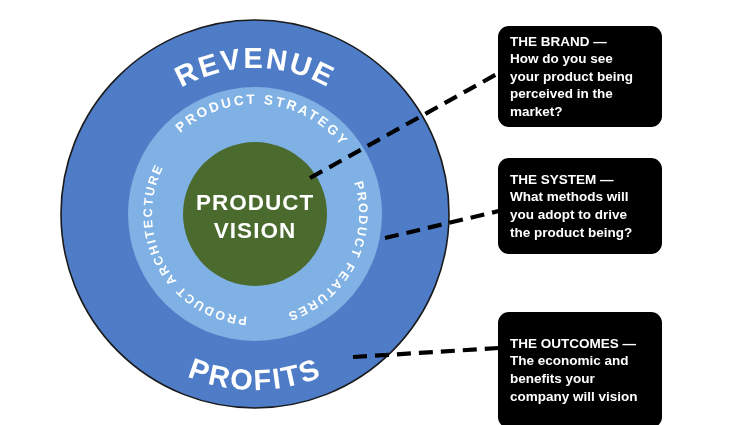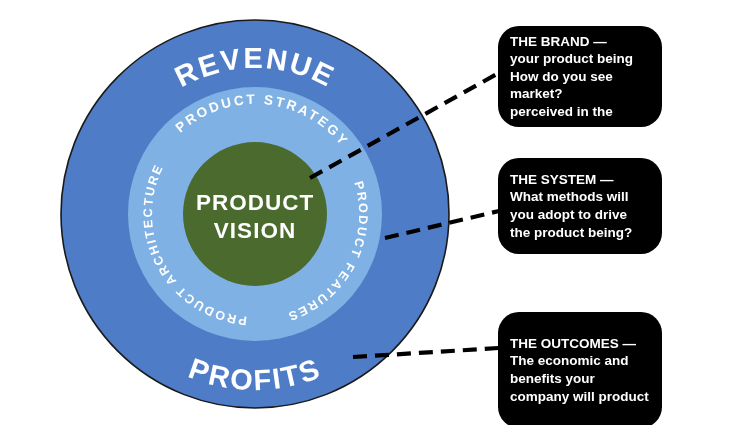--- a/index.html
+++ b/index.html
@@ -33,21 +33,21 @@
     stroke: #000000;
     stroke-width: 4.2;
     stroke-dasharray: 14 8;
     fill: none;
   }
   .callout {
     position: absolute;
     left: 498px;
     width: 164px;
     background: #000000;
-    border-radius: 21px;
+    border-radius: 11px;
     color: #ffffff;
     display: flex;
     flex-direction: column;
     justify-content: center;
     padding: 6px 12px;
   }
   .callout .line {
     font-size: 13.5px;
     font-weight: bold;
     line-height: 17.6px;
@@ -94,33 +94,33 @@
     <text class="vision-text" x="255" y="210">PRODUCT</text>
     <text class="vision-text" x="255" y="238">VISION</text>
 
     <line class="connector" x1="310" y1="178" x2="497" y2="74"></line>
     <line class="connector" x1="385" y1="238" x2="499" y2="211"></line>
     <line class="connector" x1="353" y1="357" x2="499" y2="348"></line>
   </svg>
 
   <div class="callout callout-brand">
     <div class="line">THE BRAND —</div>
+    <div class="line">How do you see</div>
     <div class="line">your product being</div>
-    <div class="line">How do you see</div>
+    <div class="line">perceived in the</div>
     <div class="line">market?</div>
-    <div class="line">perceived in the</div>
   </div>
 
   <div class="callout callout-system">
     <div class="line">THE SYSTEM —</div>
     <div class="line">What methods will</div>
     <div class="line">you adopt to drive</div>
     <div class="line">the product being?</div>
   </div>
 
   <div class="callout callout-outcomes">
     <div class="line">THE OUTCOMES —</div>
     <div class="line">The economic and</div>
     <div class="line">benefits your</div>
-    <div class="line">company will product</div>
+    <div class="line">company will vision</div>
   </div>
 
 </div>
 
 </body></html>

